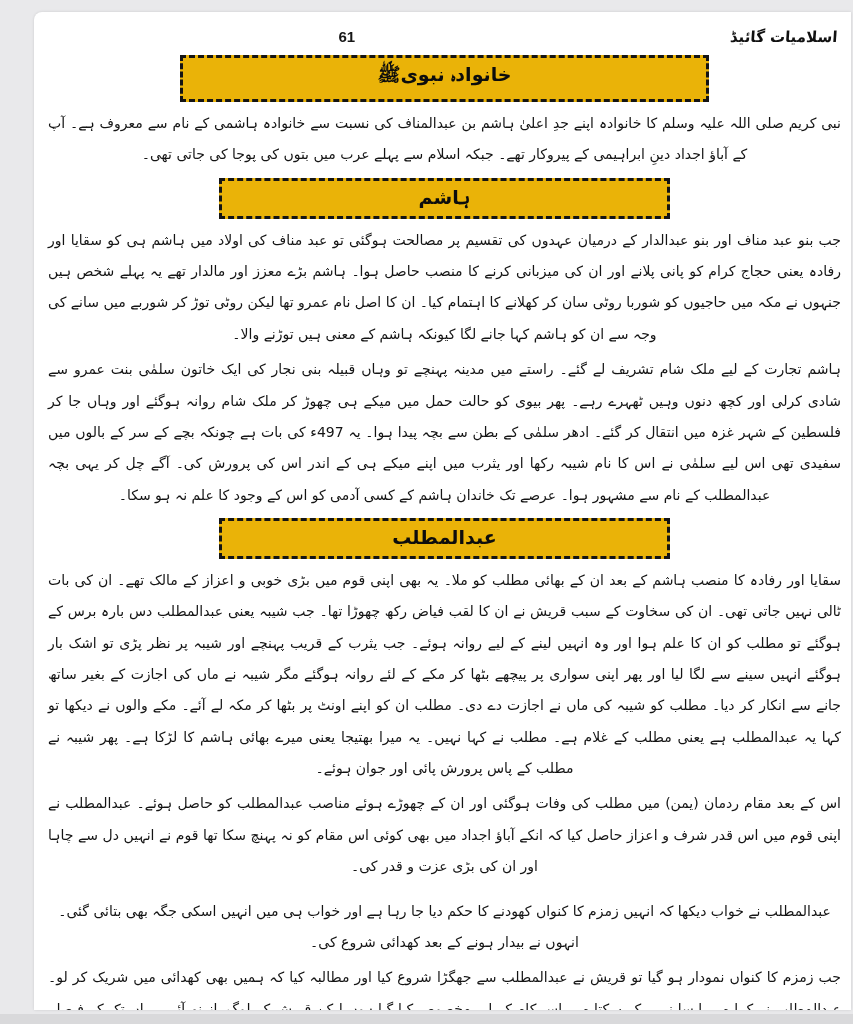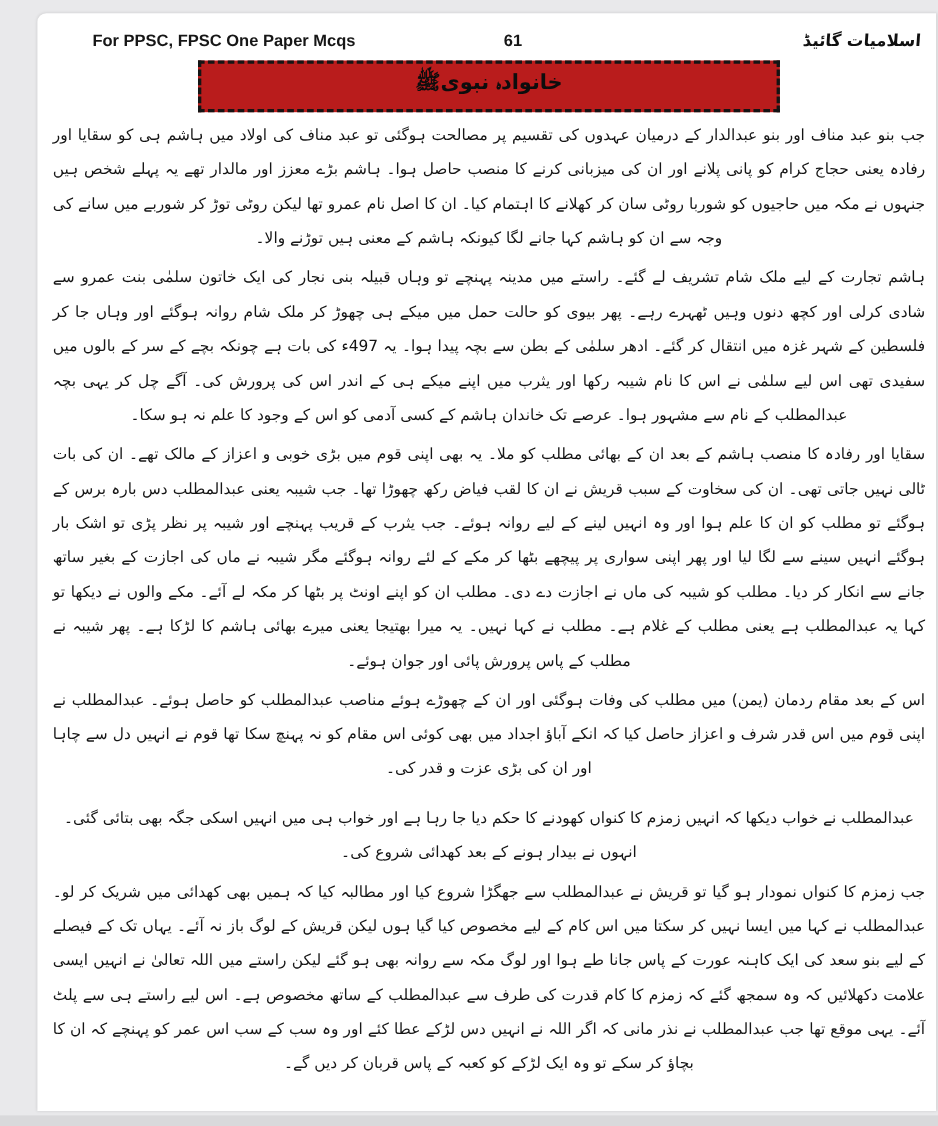--- a/index.html
+++ b/index.html
@@ -52,21 +52,21 @@
     flex: 0 0 auto;
     transform: skewX(-4deg);
   }
   .content { flex: 1 1 auto; }
   .dashed-box {
     border: 3px dashed #141414;
     width: 56%;
     margin: 7px auto 6px;
     padding: 5px 0 8px;
     text-align: center;
-    background: #b91c1c;
+    background: #eab308;
   }
   .dashed-box.wide { width: 66%; }
   .box-title {
     direction: rtl;
     unicode-bidi: embed;
     font-weight: bold;
     font-size: 19px;
     color: #0d0d0d;
     letter-spacing: 0;
   }
@@ -101,29 +101,31 @@
     height: 10px;
     background: #d9d9db;
   }
 </style>
 </head>
 <body>
 
 <div class="page">
 
   <div class="page-header">
-    <span class="header-left-title">For PPSC, FPSC One Paper Mcqs</span>
     <span class="header-page-number">61</span>
     <span class="header-right-title">اسلامیات گائیڈ</span>
   </div>
 
   <div class="content">
       <div class="dashed-box wide"><span class="box-title">خانوادہ نبویﷺ</span></div>
+      <p class="urdu-para"><span class="seg">نبی کریم صلی اللہ علیہ وسلم کا خانوادہ اپنے جدِ اعلیٰ ہاشم بن عبدالمناف کی نسبت سے خانوادہ ہاشمی کے نام سے معروف ہے۔ آپ کے آباؤ اجداد دینِ ابراہیمی کے پیروکار تھے۔ جبکہ اسلام سے پہلے عرب میں بتوں کی پوجا کی جاتی تھی۔</span></p>
+      <div class="dashed-box"><span class="box-title">ہاشم</span></div>
       <p class="urdu-para"><span class="seg">جب بنو عبد مناف اور بنو عبدالدار کے درمیان عہدوں کی تقسیم پر مصالحت ہوگئی تو عبد مناف کی اولاد میں ہاشم ہی کو سقایا اور رفادہ یعنی حجاج کرام کو پانی پلانے اور ان کی میزبانی کرنے کا منصب حاصل ہوا۔ ہاشم بڑے معزز اور مالدار تھے یہ پہلے شخص ہیں جنہوں نے مکہ میں حاجیوں کو شوربا روٹی سان کر کھلانے کا اہتمام کیا۔ </span><span class="seg-bold">ان کا اصل نام عمرو تھا</span><span class="seg"> لیکن روٹی توڑ کر شوربے میں سانے کی وجہ سے ان کو ہاشم کہا جانے لگا کیونکہ ہاشم کے معنی ہیں توڑنے والا۔</span></p>
       <p class="urdu-para"><span class="seg">ہاشم تجارت کے لیے ملک شام تشریف لے گئے۔ راستے میں مدینہ پہنچے تو وہاں قبیلہ بنی نجار کی ایک خاتون سلمٰی بنت عمرو سے شادی کرلی اور کچھ دنوں وہیں ٹھہرے رہے۔ پھر بیوی کو حالت حمل میں میکے ہی چھوڑ کر ملک شام روانہ ہوگئے اور وہاں جا کر فلسطین کے شہر غزہ میں انتقال کر گئے۔ ادھر سلمٰی کے بطن سے بچہ پیدا ہوا۔ </span><span class="seg-bold">یہ 497ء کی بات ہے چونکہ بچے کے سر کے بالوں میں سفیدی تھی اس لیے سلمٰی نے اس کا نام شیبہ رکھا</span><span class="seg"> اور یثرب میں اپنے میکے ہی کے اندر اس کی پرورش کی۔ </span><span class="seg-bold">آگے چل کر یہی بچہ عبدالمطلب کے نام سے مشہور ہوا۔</span><span class="seg"> عرصے تک خاندان ہاشم کے کسی آدمی کو اس کے وجود کا علم نہ ہو سکا۔</span></p>
+      <div class="dashed-box"><span class="box-title">عبدالمطلب</span></div>
       <p class="urdu-para"><span class="seg">سقایا اور رفادہ کا منصب ہاشم کے بعد ان کے بھائی مطلب کو ملا۔ یہ بھی اپنی قوم میں بڑی خوبی و اعزاز کے مالک تھے۔ ان کی بات ٹالی نہیں جاتی تھی۔ ان کی سخاوت کے سبب قریش نے ان کا لقب فیاض رکھ چھوڑا تھا۔ جب شیبہ یعنی عبدالمطلب دس بارہ برس کے ہوگئے تو مطلب کو ان کا علم ہوا اور وہ انہیں لینے کے لیے روانہ ہوئے۔ جب یثرب کے قریب پہنچے اور شیبہ پر نظر پڑی تو اشک بار ہوگئے انہیں سینے سے لگا لیا اور پھر اپنی سواری پر پیچھے بٹھا کر مکے کے لئے روانہ ہوگئے مگر شیبہ نے ماں کی اجازت کے بغیر ساتھ جانے سے انکار کر دیا۔ مطلب کو شیبہ کی ماں نے اجازت دے دی۔ مطلب ان کو اپنے اونٹ پر بٹھا کر مکہ لے آئے۔ مکے والوں نے دیکھا تو کہا یہ عبدالمطلب ہے یعنی مطلب کے غلام ہے۔ مطلب نے کہا نہیں۔ یہ میرا بھتیجا یعنی میرے بھائی ہاشم کا لڑکا ہے۔ پھر شیبہ نے مطلب کے پاس پرورش پائی اور جوان ہوئے۔</span></p>
       <p class="urdu-para"><span class="seg">اس کے بعد مقام ردمان (یمن) میں مطلب کی وفات ہوگئی اور ان کے چھوڑے ہوئے مناصب عبدالمطلب کو حاصل ہوئے۔ عبدالمطلب نے اپنی قوم میں اس قدر شرف و اعزاز حاصل کیا کہ انکے آباؤ اجداد میں بھی کوئی اس مقام کو نہ پہنچ سکا تھا قوم نے انہیں دل سے چاہا اور ان کی بڑی عزت و قدر کی۔</span></p>
       <p class="urdu-para bold-line"><span class="seg-bold">عبدالمطلب نے خواب دیکھا کہ انہیں زمزم کا کنواں کھودنے کا حکم دیا جا رہا ہے اور خواب ہی میں انہیں اسکی جگہ بھی بتائی گئی۔ انہوں نے بیدار ہونے کے بعد کھدائی شروع کی۔</span></p>
       <p class="urdu-para"><span class="seg">جب زمزم کا کنواں نمودار ہو گیا تو قریش نے عبدالمطلب سے جھگڑا شروع کیا اور مطالبہ کیا کہ ہمیں بھی کھدائی میں شریک کر لو۔ عبدالمطلب نے کہا میں ایسا نہیں کر سکتا میں اس کام کے لیے مخصوص کیا گیا ہوں لیکن قریش کے لوگ باز نہ آئے۔ یہاں تک کے فیصلے کے لیے بنو سعد کی ایک کاہنہ عورت کے پاس جانا طے ہوا اور لوگ مکہ سے روانہ بھی ہو گئے لیکن راستے میں اللہ تعالیٰ نے انہیں ایسی علامت دکھلائیں کہ وہ سمجھ گئے کہ زمزم کا کام قدرت کی طرف سے عبدالمطلب کے ساتھ مخصوص ہے۔ اس لیے راستے ہی سے پلٹ آئے۔ یہی موقع تھا جب عبدالمطلب نے نذر مانی کہ اگر اللہ نے انہیں دس لڑکے عطا کئے اور وہ سب کے سب اس عمر کو پہنچے کہ ان کا بچاؤ کر سکے تو وہ ایک لڑکے کو کعبہ کے پاس قربان کر دیں گے۔</span></p>
     </div>
 
 </div>
 
 <div class="bottom-strip"></div>
 

